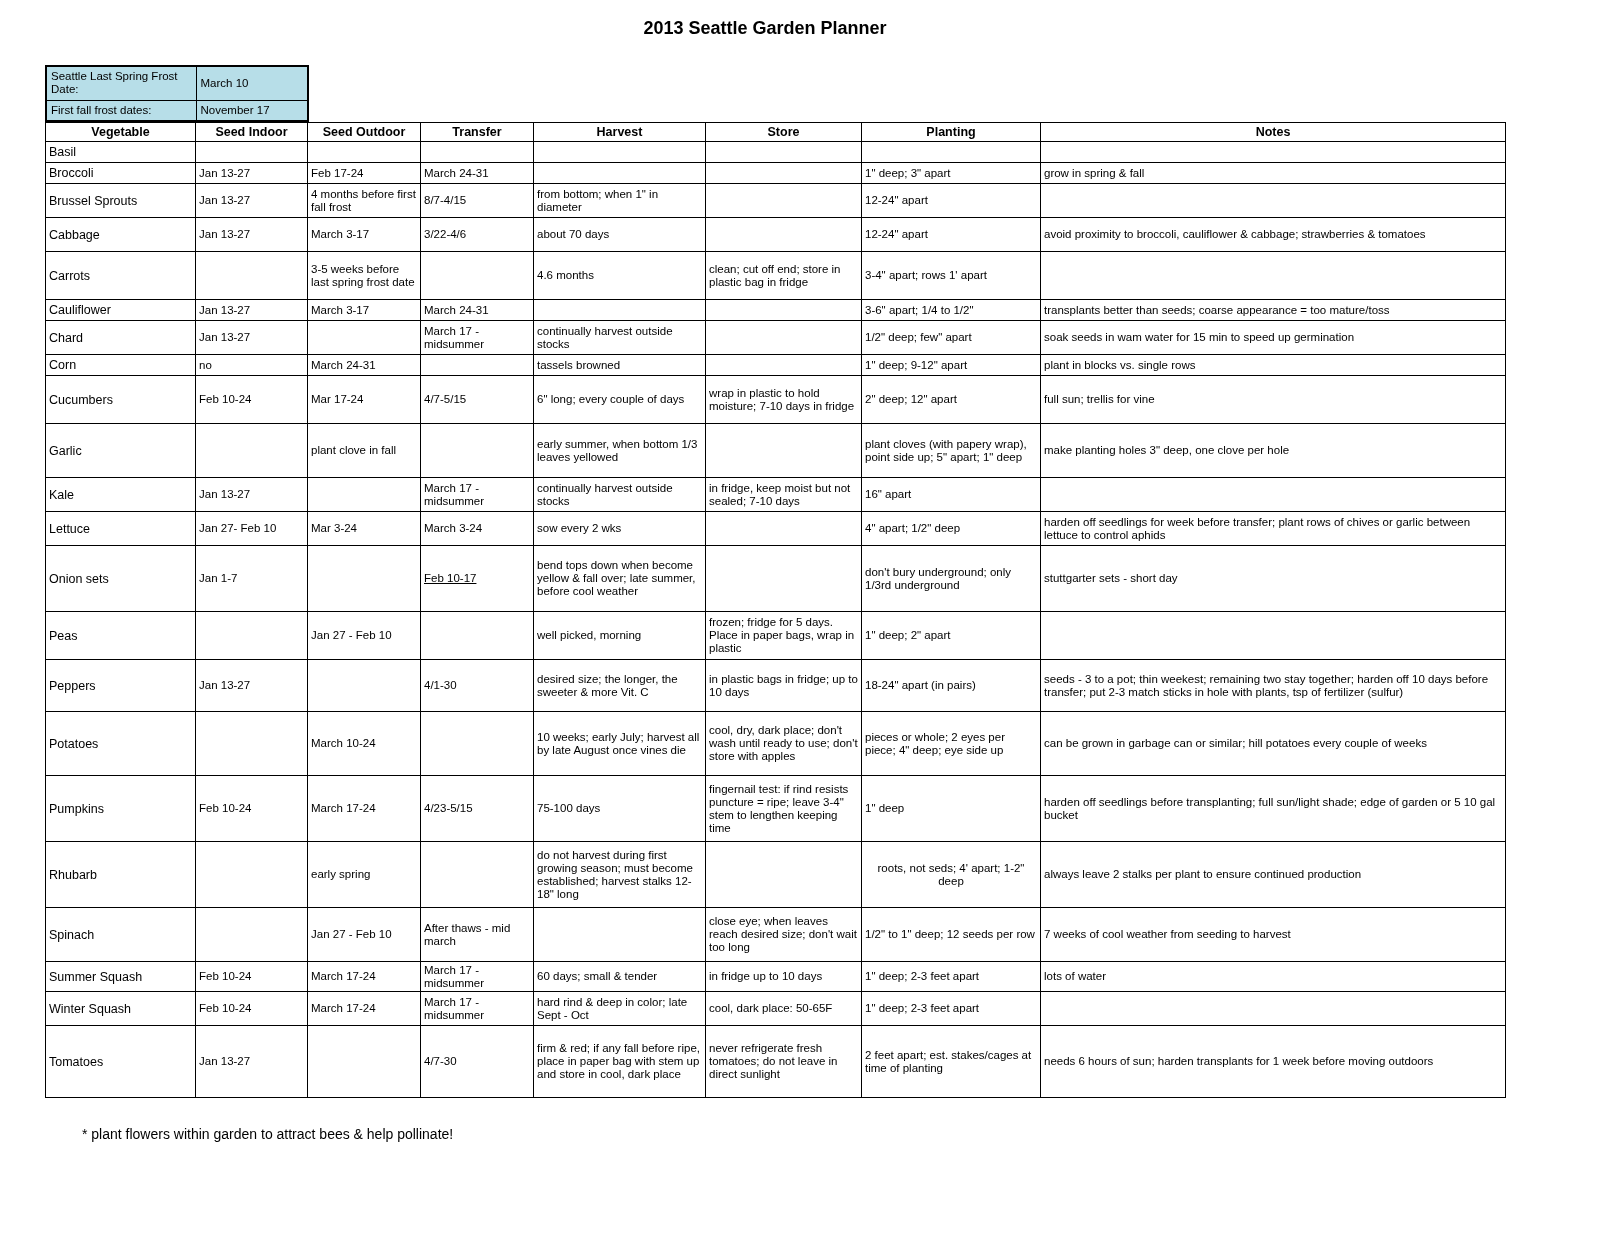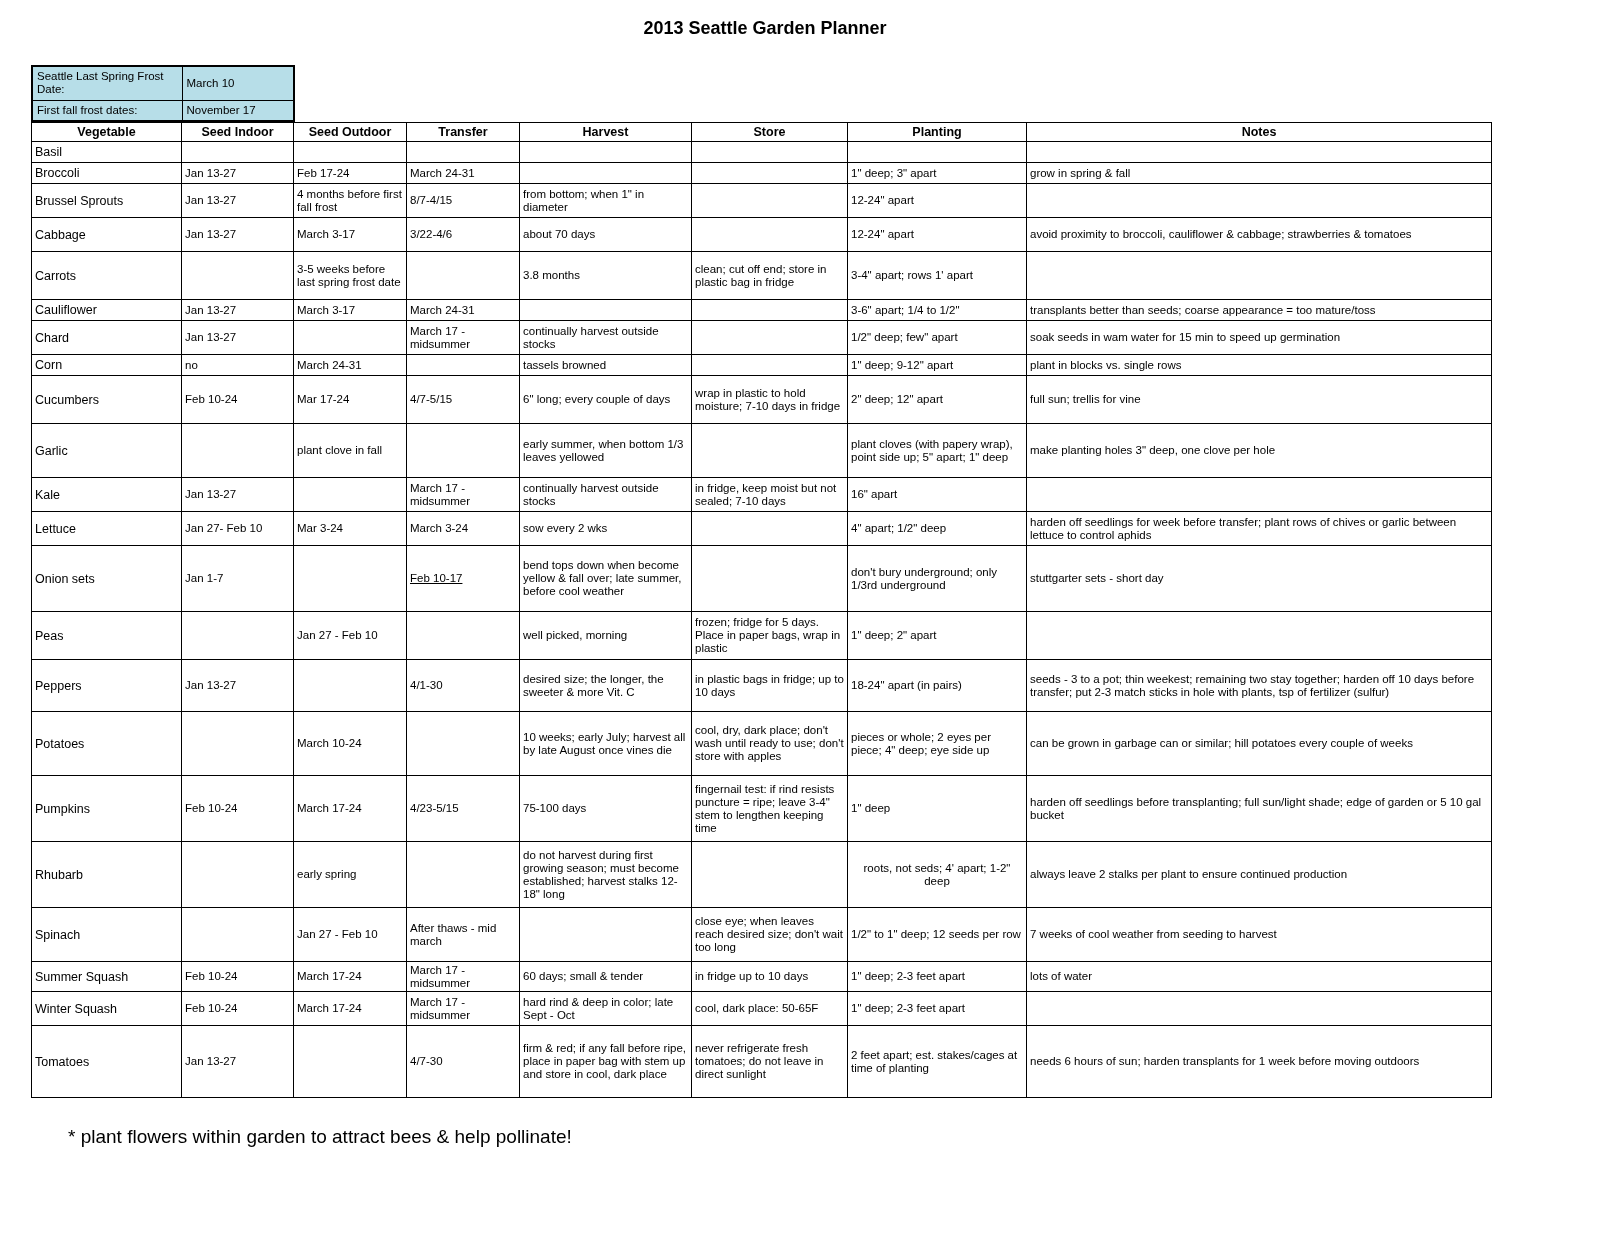--- a/index.html
+++ b/index.html
@@ -11,21 +11,21 @@
     font-family: "Liberation Sans", "DejaVu Sans", sans-serif;
   }
   .page {
     width: 1600px;
     min-height: 1237px;
     background: #ffffff;
     padding-top: 18px;
     position: relative;
   }
   .container {
-    margin-left: 31px;
+    margin-left: 45px;
     width: 1460px;
   }
   .title {
     width: 1460px;
     margin: 0 0 0 35px;
     padding: 0 0 26px 0;
     font-size: 18px;
     font-weight: bold;
     text-align: center;
     letter-spacing: 0;
@@ -71,21 +71,21 @@
   .clip {
     overflow: hidden;
     line-height: 13px;
     word-wrap: break-word;
   }
   .veg-cell .clip {
     line-height: 14px;
   }
   .footnote {
     margin: 28px 0 0 37px;
-    font-size: 19px;
+    font-size: 14px;
   }
 </style>
 </head>
 <body>
 
 <div class="page">
 
   <h1 class="title">2013 Seattle Garden Planner</h1>
 
   <div class="container">
@@ -242,21 +242,21 @@
             <td class="data-cell">
               <div class="clip" style="max-height: 45px;"></div>
             </td>
             <td class="data-cell">
               <div class="clip" style="max-height: 45px;">3-5 weeks before last spring frost date</div>
             </td>
             <td class="data-cell">
               <div class="clip" style="max-height: 45px;"></div>
             </td>
             <td class="data-cell">
-              <div class="clip" style="max-height: 45px;">3.8 months</div>
+              <div class="clip" style="max-height: 45px;">4.6 months</div>
             </td>
             <td class="data-cell">
               <div class="clip" style="max-height: 45px;">clean; cut off end; store in plastic bag in fridge</div>
             </td>
             <td class="data-cell">
               <div class="clip" style="max-height: 45px;">3-4" apart; rows 1' apart</div>
             </td>
             <td class="data-cell">
               <div class="clip" style="max-height: 45px;"></div>
             </td>

